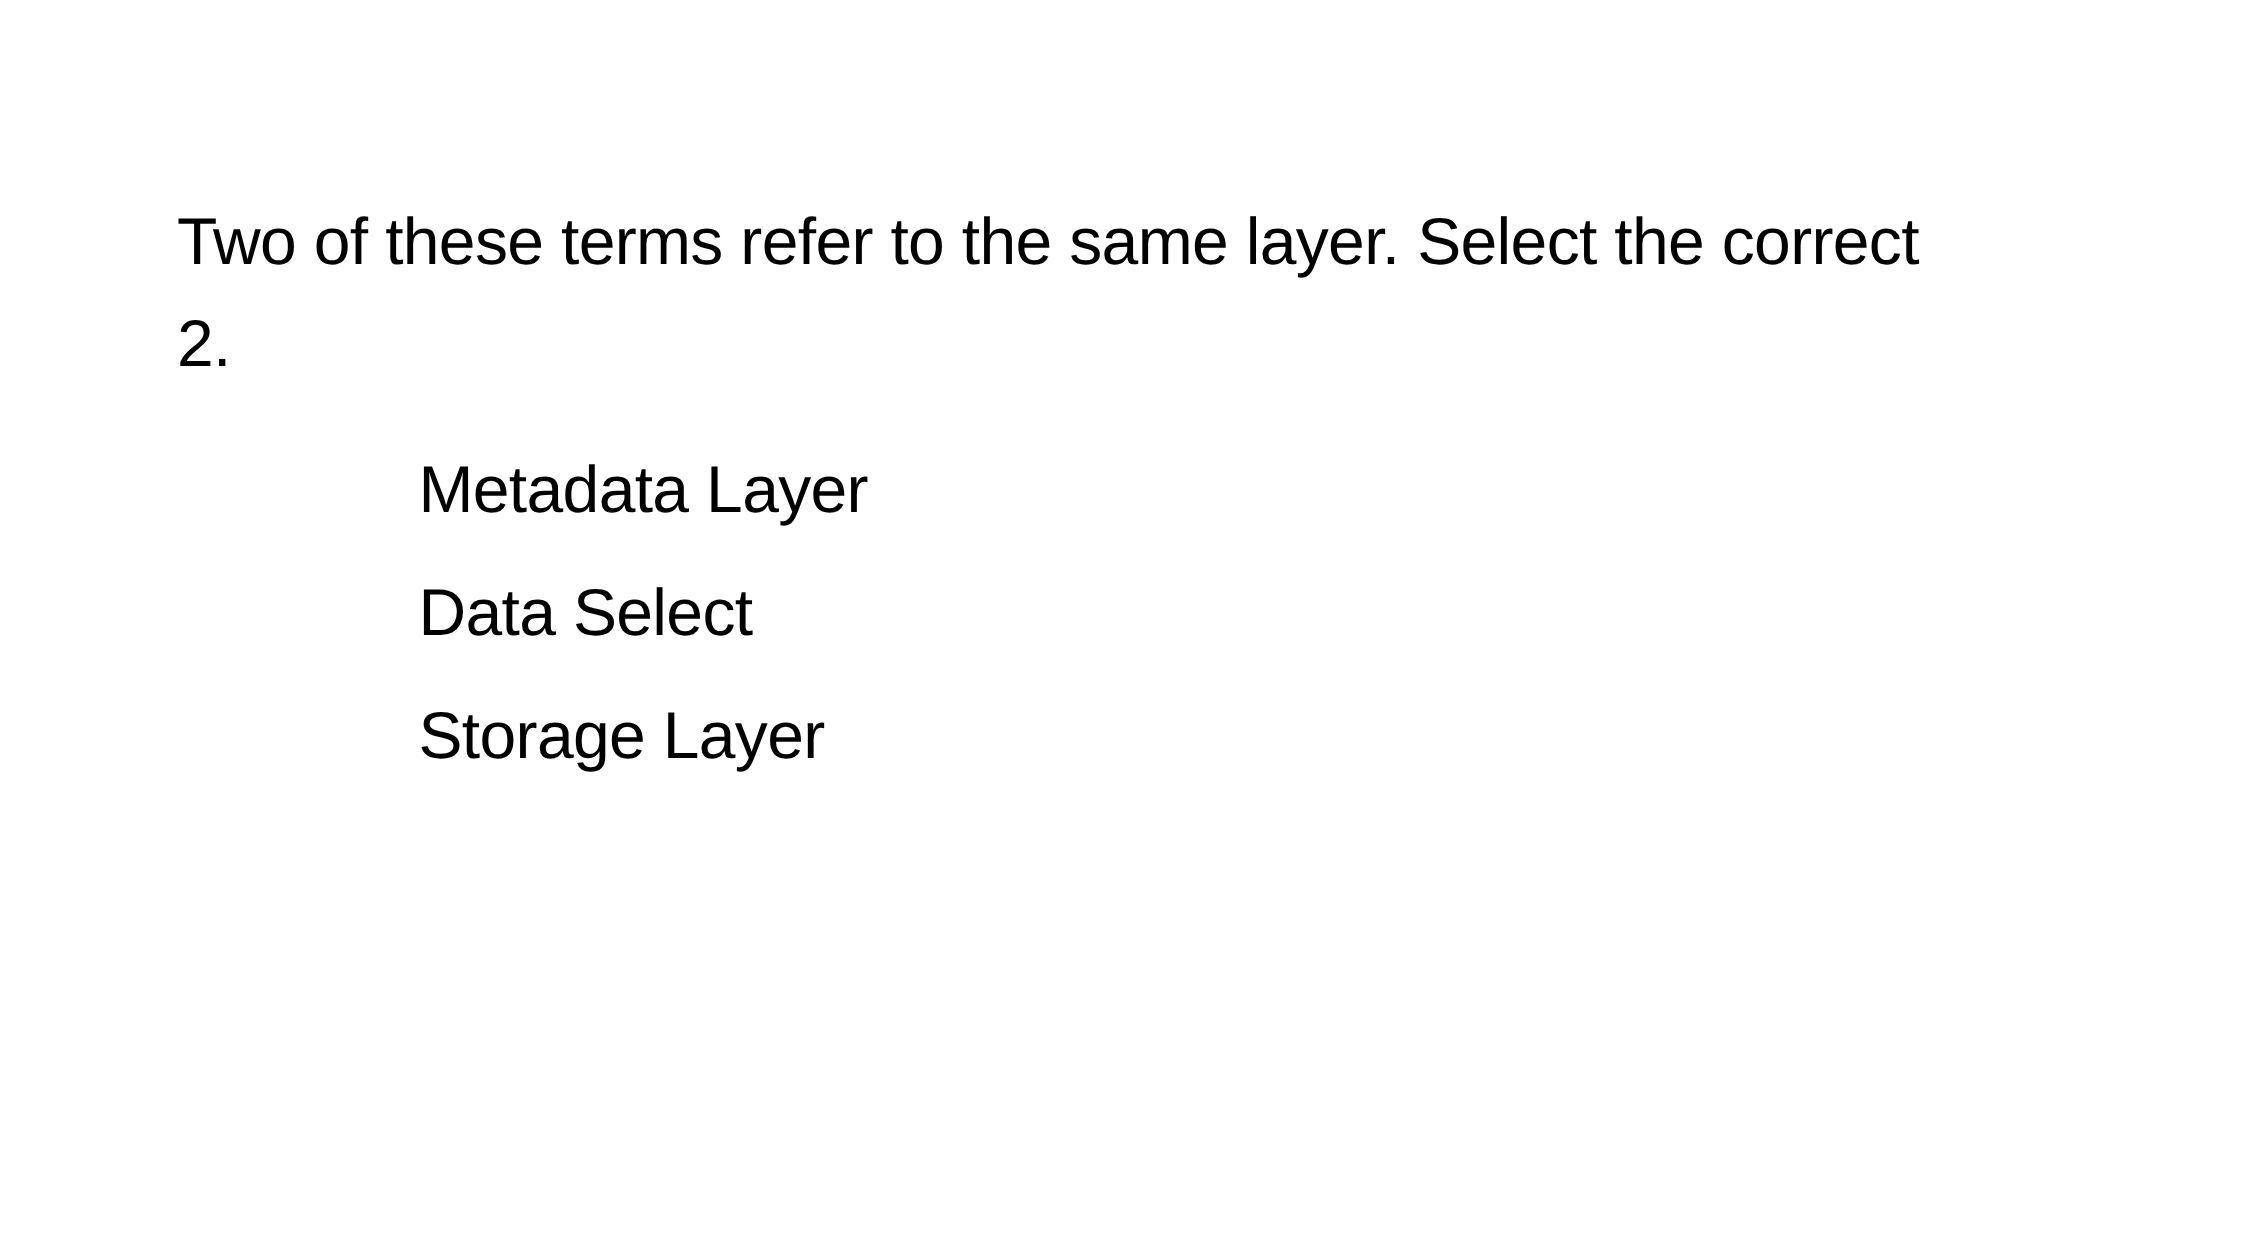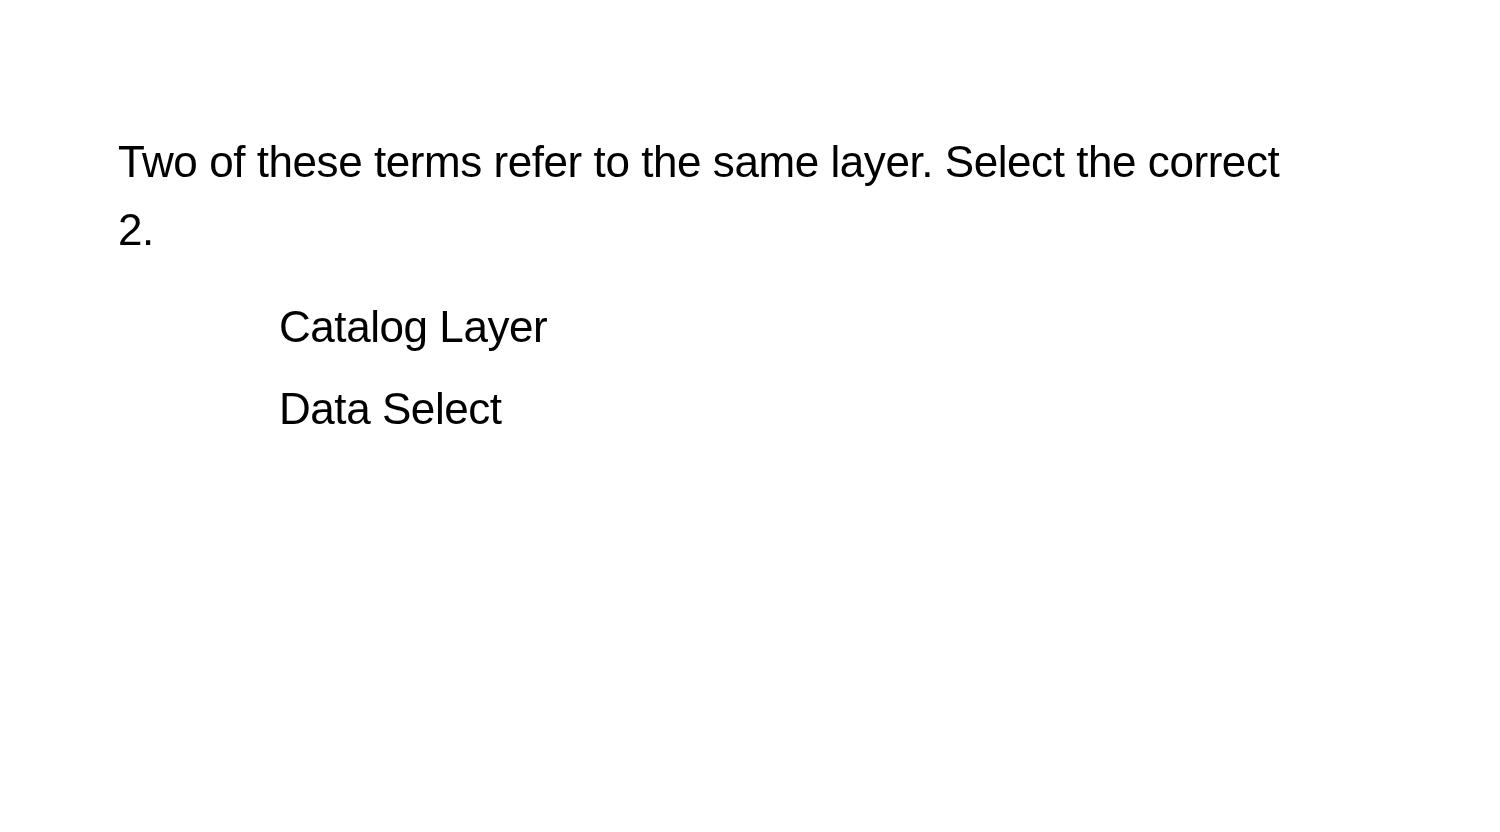--- a/index.html
+++ b/index.html
@@ -33,15 +33,16 @@
       letter-spacing: -0.01em;
       margin-bottom: 6px;
     }
   </style>
 </head>
 <body>
 
 <div class="question">Two of these terms refer to the same layer. Select the correct 2.</div>
 
 <ul class="options">
-  <li>Catalog Layer</li>
+  <li>Metadata Layer</li>
   <li>Data Select</li>
+  <li>Storage Layer</li>
 </ul>
 
 </body></html>

